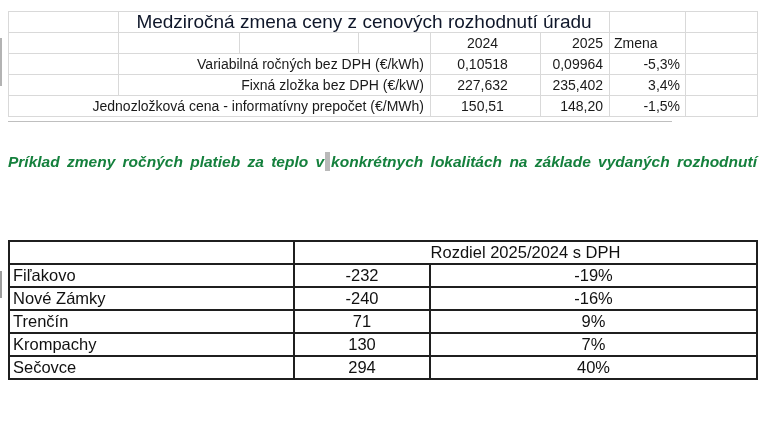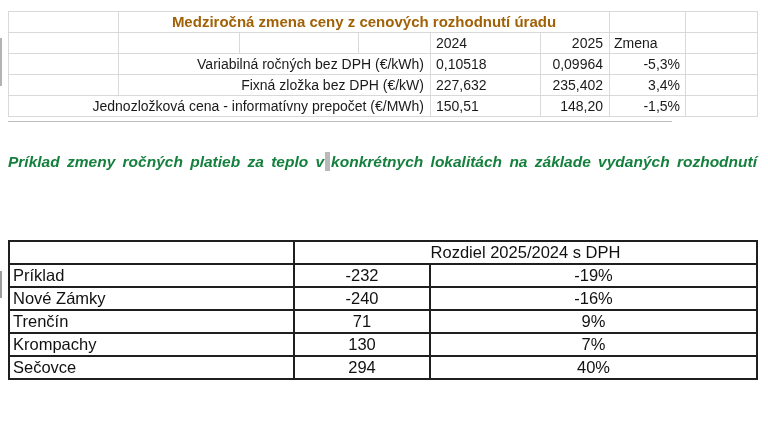--- a/index.html
+++ b/index.html
@@ -14,22 +14,22 @@
   .t1 {
     position: absolute; left: 8px; top: 11px;
     border-collapse: collapse; table-layout: fixed; width: 749px;
   }
   .t1 td {
     border: 1px solid #d9d9d9;
     font-size: 14px; line-height: 20px;
     white-space: nowrap; overflow: hidden;
     padding: 0 5px; height: 20px;
   }
-  .t1 .title-cell { font-weight: bold; font-size: 15px; text-align: center; color: #a16207; }
-  .t1 .num { text-align: left; padding-right: 11px; }
+  .t1 .title-cell { font-weight: normal; font-size: 19px; text-align: center; color: #0f172a; }
+  .t1 .num { text-align: center; padding-right: 11px; }
   .t1 .num-f { text-align: right; padding-right: 6px; margin-top: 12px; }
   .t1 .pct { text-align: right; }
   .t1 .lbl { text-align: right; padding-right: 6px; }
   .t1 .hdr-left { text-align: left; padding-left: 4px; }
   .t1 tr.r-title td { height: 21px; }
 
   
   .t1-underline {
     position: absolute; left: 8px; top: 121px; width: 664px; height: 1px;
     background: #bfbfbf;
@@ -138,21 +138,21 @@
     <col style="width:285px">
       <col style="width:136px">
       <col style="width:327px">
   </colgroup>
   <tbody>
       <tr>
     <td></td>
     <td class="center" colspan="2">Rozdiel 2025/2024 s DPH</td>
   </tr>
   <tr>
-    <td class="city">Príklad</td>
+    <td class="city">Fiľakovo</td>
     <td class="center">-232</td>
     <td class="center">-19%</td>
   </tr>
   <tr>
     <td class="city">Nové Zámky</td>
     <td class="center">-240</td>
     <td class="center">-16%</td>
   </tr>
   <tr>
     <td class="city">Trenčín</td>

